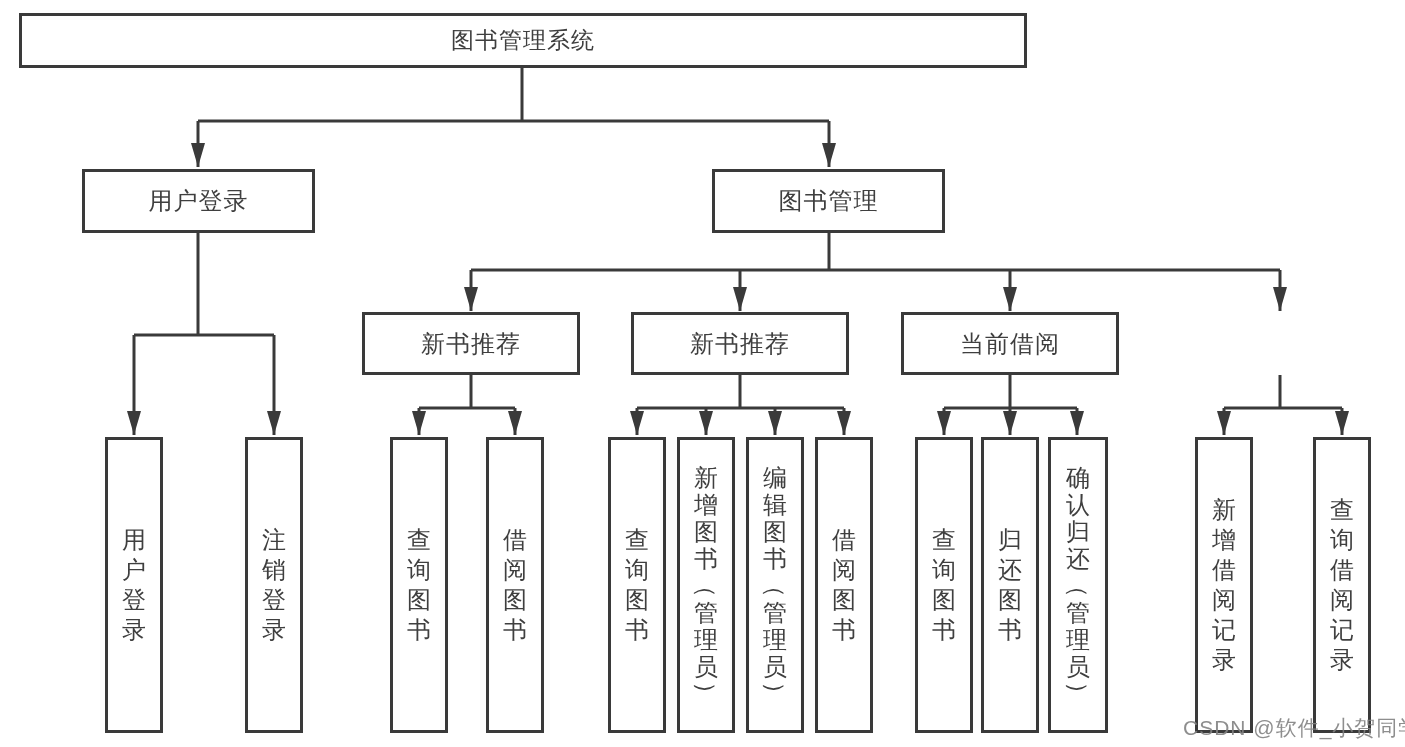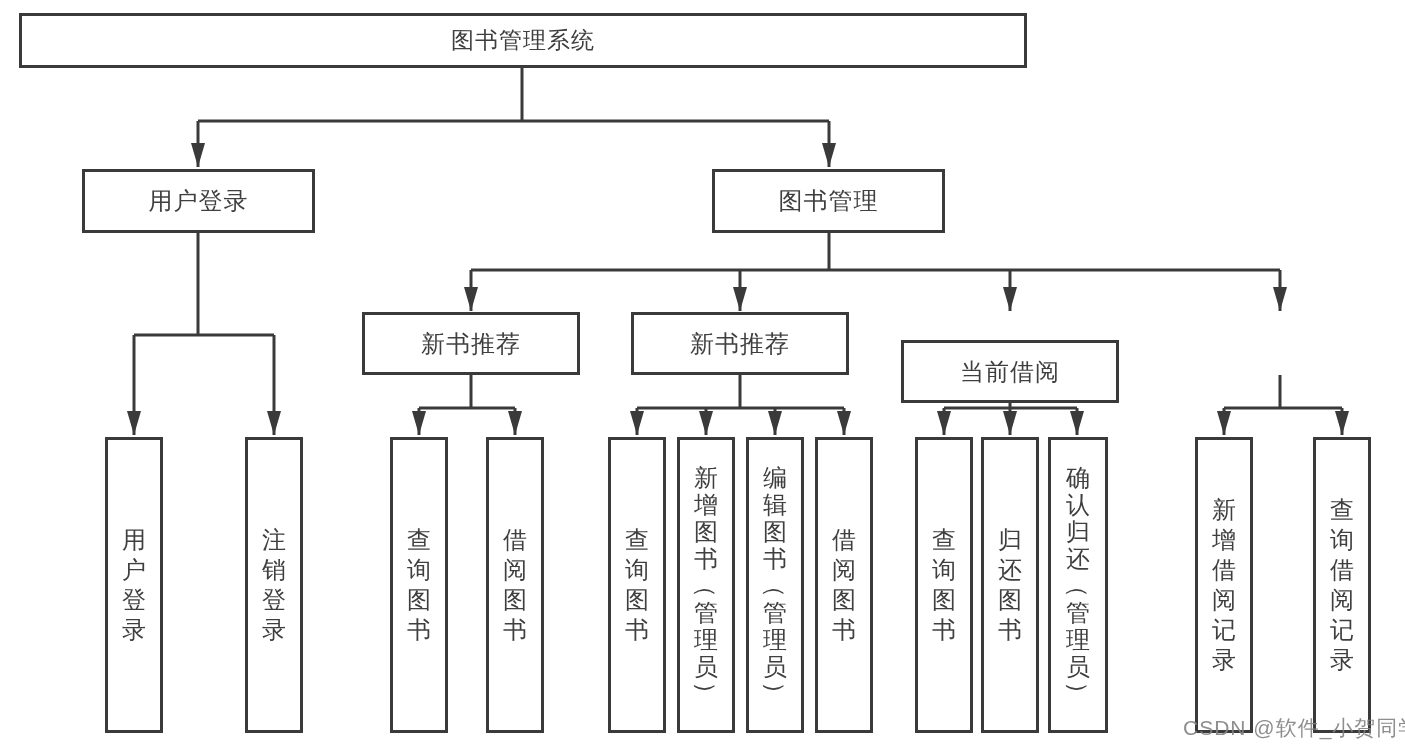--- a/index.html
+++ b/index.html
@@ -98,21 +98,21 @@
     </g>
   </svg>
 
   <div class="node hnode root-node" style="left:19px; top:13px; width:1008px; height:55px;">图书管理系统</div>
 
   <div class="node hnode" style="left:82px; top:169px; width:233px; height:64px;">用户登录</div>
   <div class="node hnode" style="left:712px; top:169px; width:233px; height:64px;">图书管理</div>
 
   <div class="node hnode" style="left:362px; top:312px; width:218px; height:63px;">新书推荐</div>
   <div class="node hnode" style="left:631px; top:312px; width:218px; height:63px;">新书推荐</div>
-  <div class="node hnode" style="left:901px; top:312px; width:218px; height:63px;margin-top:28px;">当前借阅</div>
+  <div class="node hnode" style="left:901px; top:312px; width:218px; height:63px;">当前借阅</div>
 
   <div class="node vnode" style="left:105px; top:437px; width:58px; height:296px;">
       <span class="ch">用</span>
       <span class="ch">户</span>
       <span class="ch">登</span>
       <span class="ch">录</span>
     </div>
   <div class="node vnode" style="left:245px; top:437px; width:58px; height:296px;">
       <span class="ch">注</span>
       <span class="ch">销</span>

